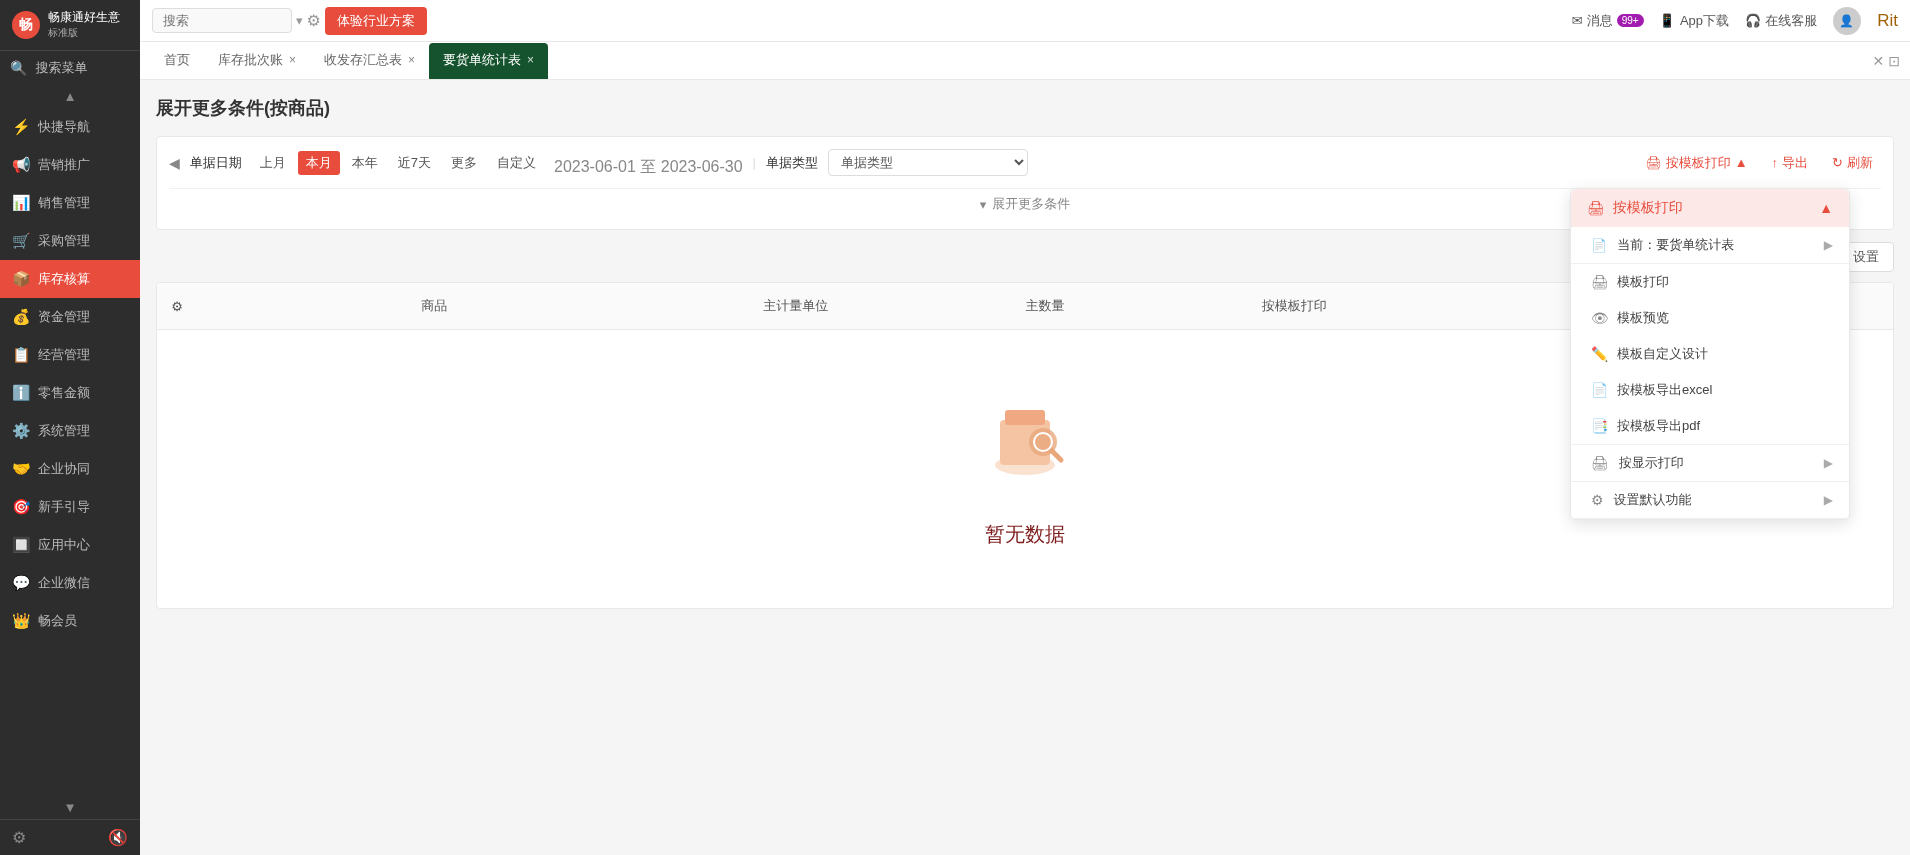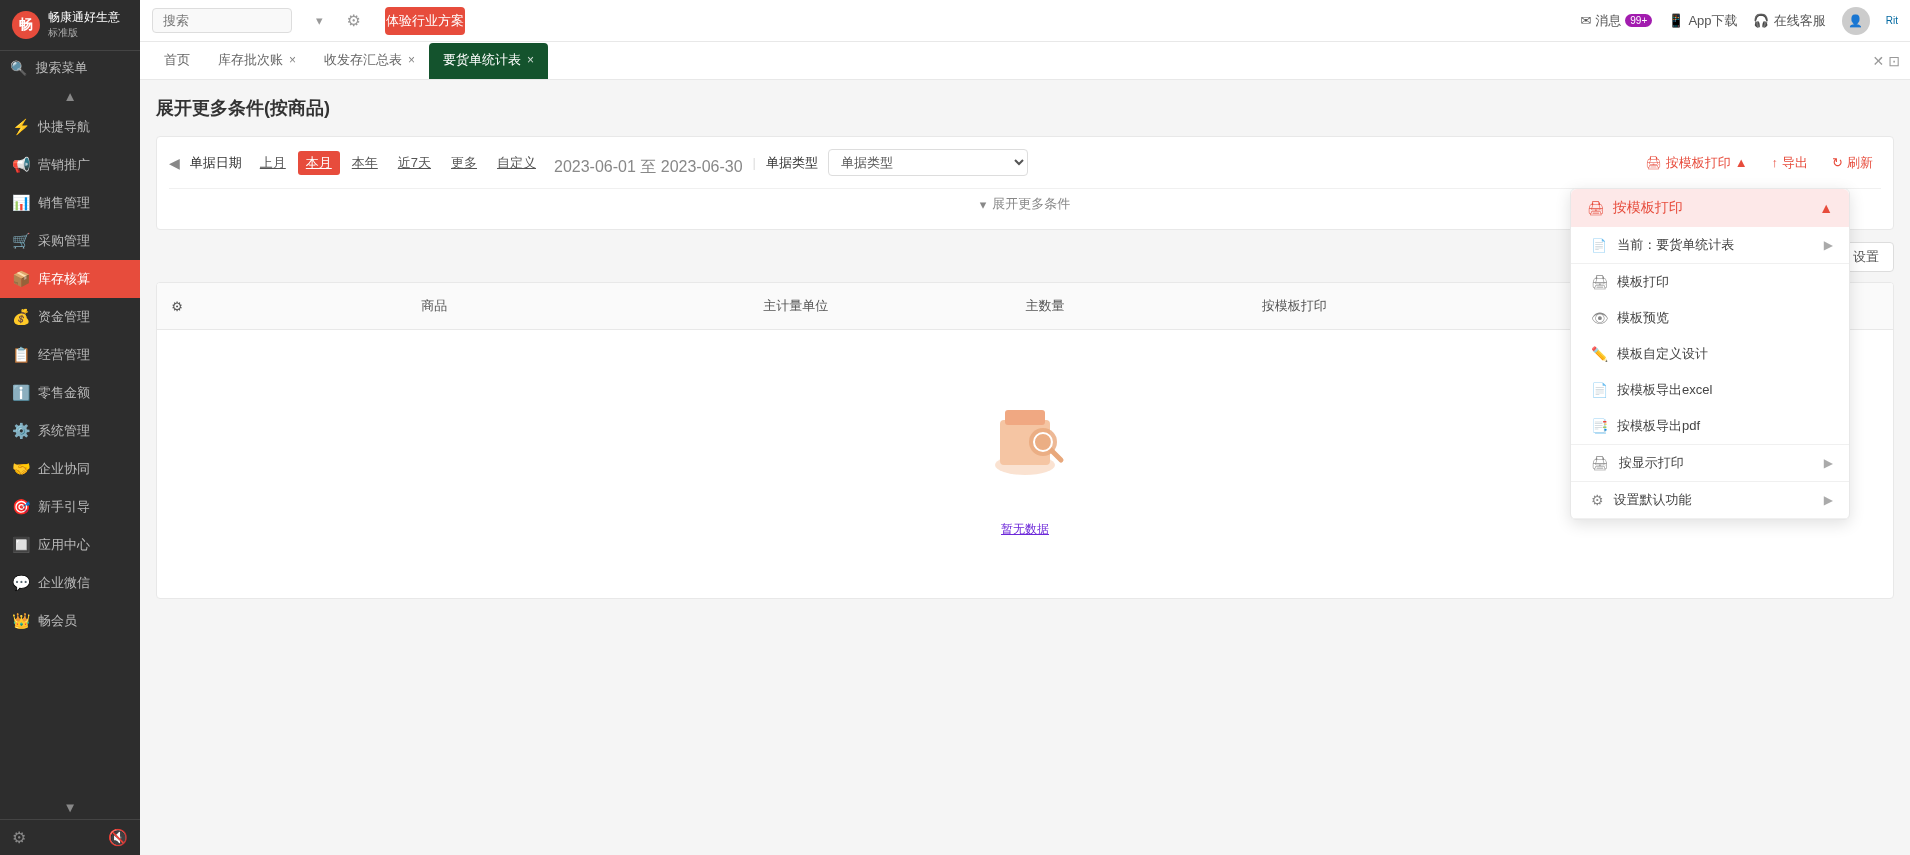--- a/index.html
+++ b/index.html
@@ -68,47 +68,47 @@
 
     
     .topbar {
       height: 42px;
       background: #fff;
       border-bottom: 1px solid #e8e8e8;
       display: flex; align-items: center;
       padding: 0 12px;
       justify-content: space-between;
     }
-    .topbar-left { display: flex; align-items: center; gap: 24px; }
+    .topbar-left { display: flex; align-items: center; gap: 4px; }
     .topbar-input {
       border: 1px solid #ddd; border-radius: 4px;
       padding: 4px 10px; font-size: 13px;
       color: #999; width: 140px; background: #f9f9f9;
     }
     .topbar-chevron { color: #999; cursor: pointer; }
     .topbar-gear { color: #999; cursor: pointer; font-size: 16px; }
     .topbar-exp-btn {
       background: #e74c3c; color: white;
       border: none; border-radius: 4px;
-      padding: 5px 1px; cursor: pointer; font-size: 13px;
+      padding: 5px 12px; cursor: pointer; font-size: 13px;
     }
     .topbar-right { display: flex; align-items: center; gap: 16px; }
     .topbar-right .icon-group { display: flex; align-items: center; gap: 4px; color: #555; cursor: pointer; font-size: 13px; }
     .badge {
       background: #a21caf; color: white;
       font-size: 10px; border-radius: 10px;
       padding: 1px 5px; min-width: 18px; text-align: center;
     }
     .topbar-avatar {
       width: 28px; height: 28px;
       background: #ccc; border-radius: 50%;
       display: flex; align-items: center; justify-content: center;
       font-size: 12px; color: #666;
     }
-    .topbar-username { color: #0369a1; font-size: 10px; }
+    .topbar-username { color: #a16207; font-size: 17px; }
 
     
     .tabs-bar {
       background: #fff;
       border-bottom: 1px solid #e8e8e8;
       display: flex; align-items: center;
       padding: 0 10px;
       height: 38px;
     }
     .tab {
@@ -152,21 +152,20 @@
     .filter-toggle-btn {
       background: none; border: none;
       cursor: pointer; color: #888; font-size: 14px;
     }
     .date-btns { display: flex; gap: 4px; align-items: center; }
     .date-btn {
       border: none; background: none;
       padding: 3px 8px; cursor: pointer;
       font-size: 13px; color: #555;
       border-radius: 3px;
-      text-decoration: underline;
     }
     .date-btn.active { background: #e74c3c; color: #fff; }
     .date-range { color: #888; font-size: 16px; margin-top: 10px; }
     .filter-divider { color: #ddd; }
     .filter-select {
       border: 1px solid #ddd; border-radius: 4px;
       padding: 4px 8px; font-size: 13px;
       color: #555; width: 200px; cursor: pointer;
       background: #fff;
     }
@@ -215,21 +214,21 @@
     
     .empty-state {
       display: flex; flex-direction: column;
       align-items: center; justify-content: center;
       padding: 60px 0;
     }
     .empty-icon {
       font-size: 80px; color: #f0b8a0;
       margin-bottom: 12px;
     }
-    .empty-text { color: #6d28d9; font-size: 12px; text-decoration: underline; }
+    .empty-text { color: #7f1d1d; font-size: 20px; }
 
     
     .print-dropdown {
       position: absolute;
       top: 108px; right: 60px;
       width: 280px;
       background: #fff;
       border: 1px solid #e8e8e8;
       border-radius: 6px;
       box-shadow: 0 4px 16px rgba(0,0,0,0.12);

